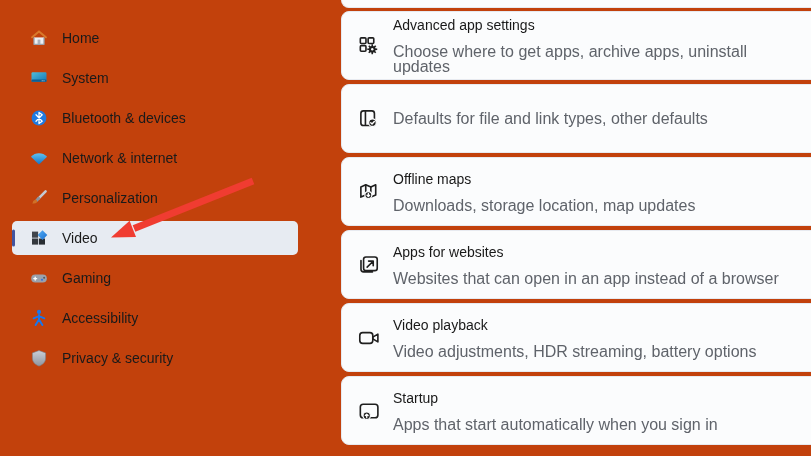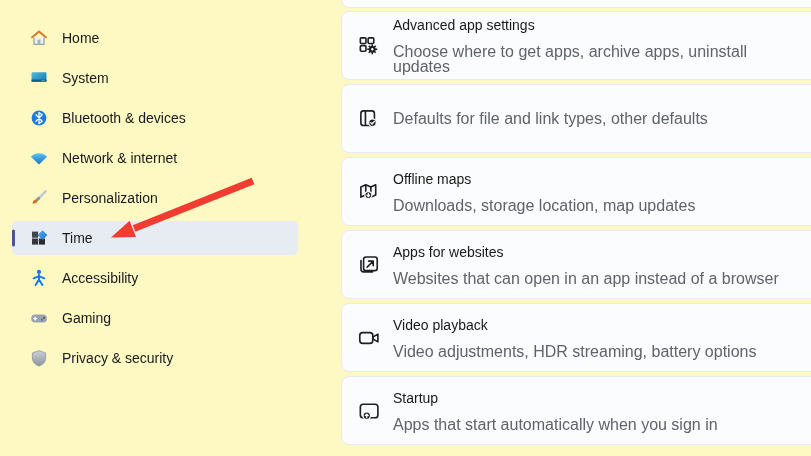--- a/index.html
+++ b/index.html
@@ -1,19 +1,19 @@
 <!DOCTYPE html>
 <html><head>
 <meta charset="utf-8">
 <style>
   html,body{margin:0;padding:0;}
   .page{
     position:relative;
     width:811px;height:456px;
-    background:#fef9c3;
+    background:#c2410c;
     overflow:hidden;
     font-family:"Liberation Sans",sans-serif;
     -webkit-font-smoothing:antialiased;
   }
   
   .sidebar{
     position:absolute;left:0;top:0;width:316px;
     padding-top:21px;box-sizing:border-box;
   }
   .side-item{
@@ -132,41 +132,41 @@
                 <stop offset="0" stop-color="#55aef5"></stop>
                 <stop offset="1" stop-color="#1a6fd0"></stop>
               </linearGradient>
             </defs>
             <rect x="3" y="3.6" width="6.1" height="6.1" fill="#41454c"></rect>
             <rect x="3" y="10.5" width="6.1" height="6.1" fill="#34383e"></rect>
             <rect x="9.9" y="10.5" width="6.1" height="6.1" fill="#292d33"></rect>
             <polygon points="13.5,2.3 18.3,7.1 13.5,11.9 8.7,7.1" fill="url(#appsb)"></polygon>
           </svg>
         </span>
-        <span class="side-label">Time</span>
-      </div>
-      <div class="side-item">
-        <span class="side-icon">
-          <svg viewBox="0 0 20 20">
-            <circle cx="10" cy="3.9" r="2.1" fill="#1677f0"></circle>
-            <path d="M10 7.1 v4.4 M10 11.5 L6.6 17 M10 11.5 L13.4 17 M10 8.1 L4.7 10.3 M10 8.1 L15.3 10.3" fill="none" stroke="#1677f0" stroke-width="2" stroke-linecap="round" stroke-linejoin="round"></path>
-          </svg>
-        </span>
-        <span class="side-label">Accessibility</span>
+        <span class="side-label">Video</span>
       </div>
       <div class="side-item">
         <span class="side-icon">
           <svg viewBox="0 0 20 20">
             <rect x="2.2" y="6.5" width="15.6" height="8.1" rx="4" fill="#9aa1ac"></rect>
             <path d="M6.2 9.1 v2.9 M4.8 10.55 h2.9" stroke="#fff" stroke-width="1.3" stroke-linecap="round"></path>
             <circle cx="13" cy="11.7" r="1" fill="#2e6fe3"></circle>
             <circle cx="15.1" cy="9.7" r="1" fill="#50565f"></circle>
           </svg>
         </span>
         <span class="side-label">Gaming</span>
+      </div>
+      <div class="side-item">
+        <span class="side-icon">
+          <svg viewBox="0 0 20 20">
+            <circle cx="10" cy="3.9" r="2.1" fill="#1677f0"></circle>
+            <path d="M10 7.1 v4.4 M10 11.5 L6.6 17 M10 11.5 L13.4 17 M10 8.1 L4.7 10.3 M10 8.1 L15.3 10.3" fill="none" stroke="#1677f0" stroke-width="2" stroke-linecap="round" stroke-linejoin="round"></path>
+          </svg>
+        </span>
+        <span class="side-label">Accessibility</span>
       </div>
       <div class="side-item">
         <span class="side-icon">
           <svg viewBox="0 0 20 20">
             <defs>
               <linearGradient id="shg" x1="0" y1="0" x2="0" y2="1">
                 <stop offset="0" stop-color="#cbd0d8"></stop>
                 <stop offset="1" stop-color="#8e959f"></stop>
               </linearGradient>
             </defs>

